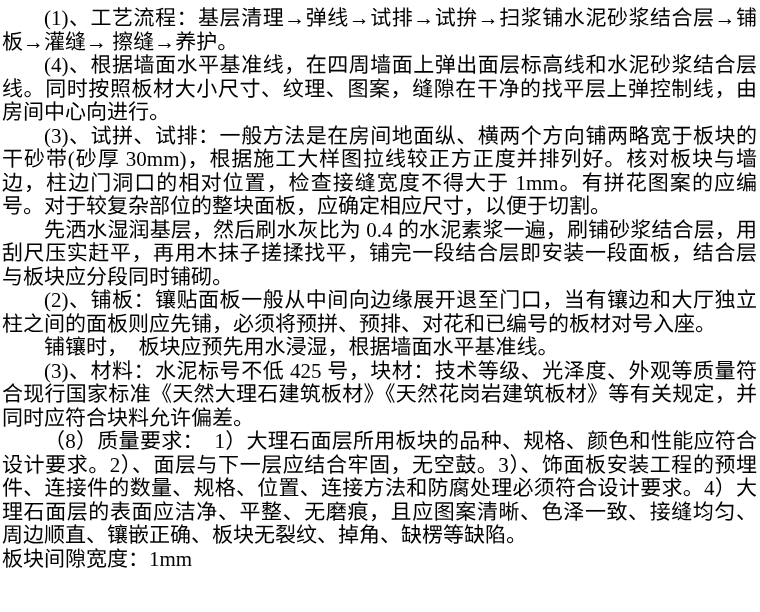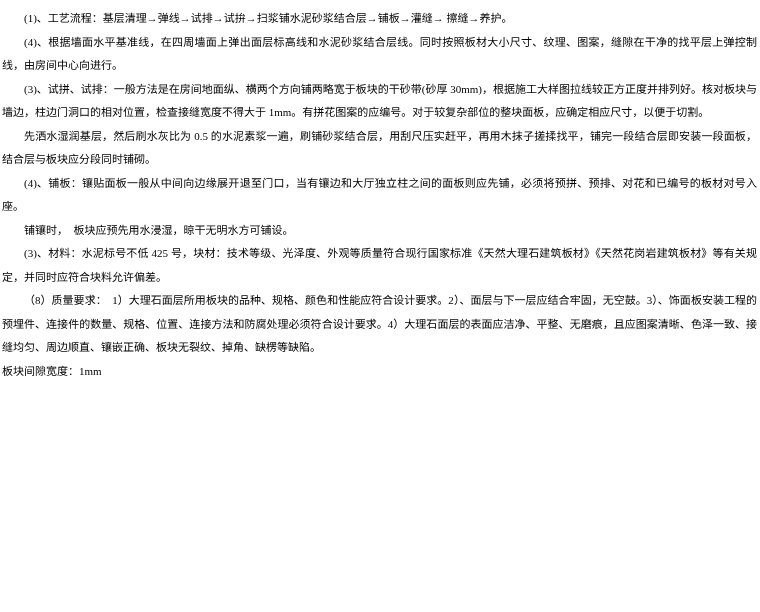--- a/index.html
+++ b/index.html
@@ -9,21 +9,21 @@
   }
   .page {
     width: 760px;
     height: 612px;
     box-sizing: border-box;
     padding: 7px 3px 0 2px;
     overflow: hidden;
     background: #ffffff;
     color: #000000;
     font-family: "Liberation Serif", "DejaVu Serif", serif;
-    font-size: 11px;
+    font-size: 21px;
     line-height: 23.5px;
   }
   .para {
     margin: 0;
     padding: 0;
     text-indent: 2em;
     text-align: justify;
     word-break: break-all;
   }
   .para.no-indent {
@@ -34,19 +34,19 @@
     text-align-last: left;
   }
 </style>
 </head>
 <body>
 
 <div class="page">
   <p class="para">(1)、工艺流程：基层清理→弹线→试排→试拚→扫浆铺水泥砂浆结合层→铺板→灌缝→ 擦缝→养护。</p>
   <p class="para">(4)、根据墙面水平基准线，在四周墙面上弹出面层标高线和水泥砂浆结合层线。同时按照板材大小尺寸、纹理、图案，缝隙在干净的找平层上弹控制线，由房间中心向进行。</p>
   <p class="para">(3)、试拼、试排：一般方法是在房间地面纵、横两个方向铺两略宽于板块的干砂带(砂厚 30mm)，根据施工大样图拉线较正方正度并排列好。核对板块与墙边，柱边门洞口的相对位置，检查接缝宽度不得大于 1mm。有拼花图案的应编号。对于较复杂部位的整块面板，应确定相应尺寸，以便于切割。</p>
-  <p class="para">先洒水湿润基层，然后刷水灰比为 0.5 的水泥素浆一遍，刷铺砂浆结合层，用刮尺压实赶平，再用木抹子搓揉找平，铺完一段结合层即安装一段面板，结合层与板块应分段同时铺砌。</p>
-  <p class="para">(4)、铺板：镶贴面板一般从中间向边缘展开退至门口，当有镶边和大厅独立柱之间的面板则应先铺，必须将预拼、预排、对花和已编号的板材对号入座。</p>
-  <p class="para">铺镶时，　板块应预先用水浸湿，晾干无明水方可铺设。</p>
+  <p class="para">先洒水湿润基层，然后刷水灰比为 0.4 的水泥素浆一遍，刷铺砂浆结合层，用刮尺压实赶平，再用木抹子搓揉找平，铺完一段结合层即安装一段面板，结合层与板块应分段同时铺砌。</p>
+  <p class="para">(2)、铺板：镶贴面板一般从中间向边缘展开退至门口，当有镶边和大厅独立柱之间的面板则应先铺，必须将预拼、预排、对花和已编号的板材对号入座。</p>
+  <p class="para">铺镶时，　板块应预先用水浸湿，根据墙面水平基准线。</p>
   <p class="para">(3)、材料：水泥标号不低 425 号，块材：技术等级、光泽度、外观等质量符合现行国家标准《天然大理石建筑板材》《天然花岗岩建筑板材》等有关规定，并同时应符合块料允许偏差。</p>
   <p class="para">（8）质量要求：　1）大理石面层所用板块的品种、规格、颜色和性能应符合设计要求。2）、面层与下一层应结合牢固，无空鼓。3）、饰面板安装工程的预埋件、连接件的数量、规格、位置、连接方法和防腐处理必须符合设计要求。4）大理石面层的表面应洁净、平整、无磨痕，且应图案清晰、色泽一致、接缝均匀、周边顺直、镶嵌正确、板块无裂纹、掉角、缺楞等缺陷。</p>
   <p class="para no-indent">板块间隙宽度：1mm</p>
 </div>
 
 </body></html>

